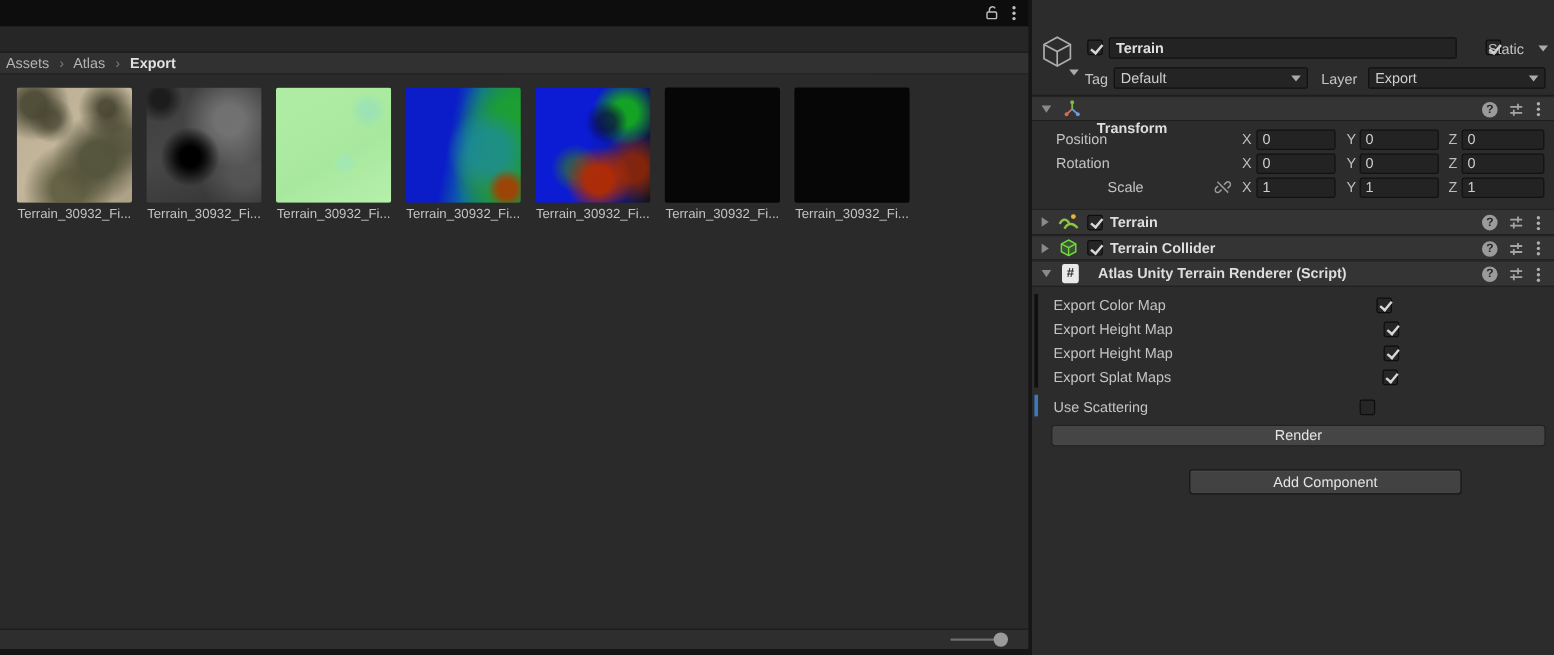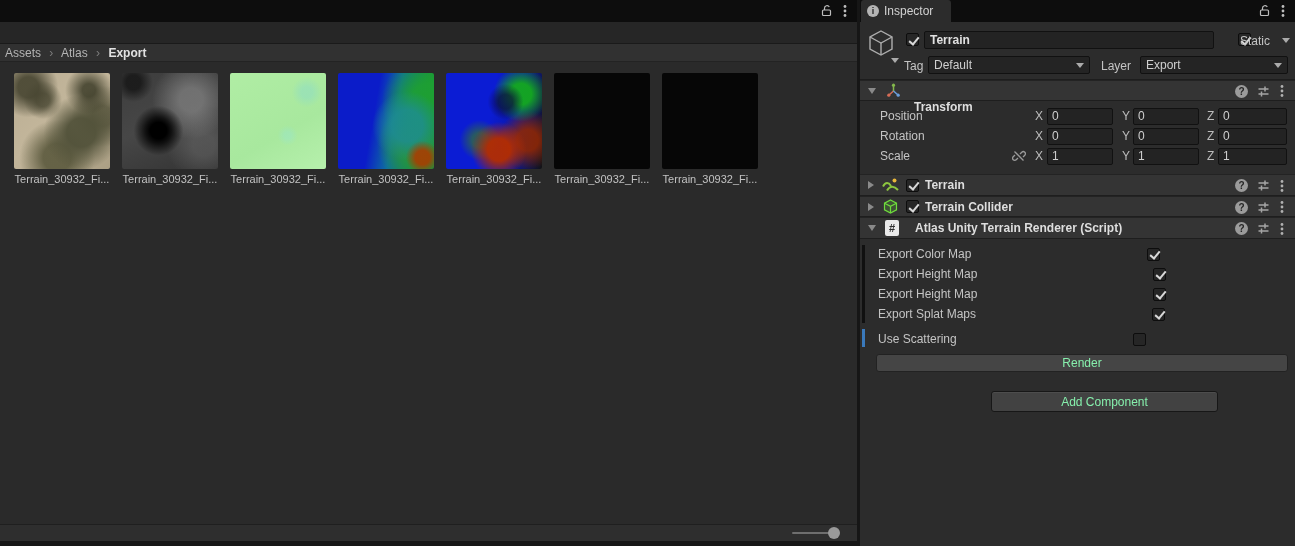--- a/index.html
+++ b/index.html
@@ -93,21 +93,21 @@
   .info-ic::after { content:"i"; }
   .script-ic { width:14px; height:16px; background:#E9E9E9; border-radius:2px; color:#2E2E2E; font-size:11px; font-weight:bold; text-align:center; line-height:16px; flex:none; }
   .script-ic::after { content:"#"; }
 
   .t-row { left:0; width:435px; height:20px; display:flex; align-items:center; }
   .axis-lbl { color:#BDBDBD; width:12px; text-align:left; flex:none; }
   .num-field { height:17px; background:#232323; border:1px solid #111; border-radius:2px; color:#CFCFCF; padding:0 4px; display:flex; align-items:center; }
 
   .prop-row { left:0; width:435px; height:20px; display:flex; align-items:center; }
 
-  .btn { background:#454545; border:1px solid #222; border-radius:3px; color:#86efac; text-align:left; cursor:pointer; display:flex; align-items:center; justify-content:center; }
+  .btn { background:#454545; border:1px solid #222; border-radius:3px; color:#e5e5e5; text-align:left; cursor:pointer; display:flex; align-items:center; justify-content:center; }
   .addc { background:#424242; border:1px solid #171717; box-shadow:inset 0 1px 0 rgba(255,255,255,.06);margin-left:28px; }
 
   .bar-dark { left:2px; width:3px; background:#101010; }
   .bar-blue { left:2px; width:3px; }
 </style>
 </head>
 <body>
 
 <div class="abs proj">
 
@@ -217,41 +217,20 @@
   </div>
 
   <div class="abs proj-footer"></div>
   <div class="abs zslider-track"></div>
   <div class="abs zslider-thumb"></div>
   <div class="abs proj-bottom"></div>
 </div>
 
 <div class="abs insp">
 
-  <div class="abs insp-tabbar">
-    <div class="abs insp-tab">
-      <span class="info-ic"></span>
-      <span>Inspector</span>
-    </div>
-    <div class="abs panel-icons" style="right:10px; top:4px;">
-      <span style="cursor:pointer;">
-        <svg width="13" height="14" viewBox="0 0 13 14">
-            <rect x="2.5" y="6" width="8" height="5.5" rx="1" fill="none" stroke="#BDBDBD" stroke-width="1.2"></rect>
-            <path d="M4.5 6 V4.3 a2.6 2.6 0 0 1 4.8-1.4" fill="none" stroke="#BDBDBD" stroke-width="1.2"></path>
-          </svg>
-      </span>
-      <span style="cursor:pointer;">
-        <svg width="4" height="14" viewBox="0 0 4 14">
-            <circle cx="2" cy="2.5" r="1.4" fill="#BDBDBD"></circle>
-            <circle cx="2" cy="7" r="1.4" fill="#BDBDBD"></circle>
-            <circle cx="2" cy="11.5" r="1.4" fill="#BDBDBD"></circle>
-          </svg>
-      </span>
-    </div>
-  </div>
 
   <div class="abs go-header">
     <span class="abs" style="left:6px; top:6px;">
       <svg width="30" height="30" viewBox="0 0 30 30" fill="none" stroke="#ADADAD" stroke-width="1.4">
           <path d="M15 3 L26 9 L26 21 L15 27 L4 21 L4 9 Z"></path>
           <path d="M4 9 L15 15 L26 9"></path>
           <path d="M15 15 L15 27"></path>
         </svg>
     </span>
     <span class="abs caret" style="left:31px; top:36px;"></span>
@@ -314,21 +293,21 @@
   <div class="abs t-row" style="top:126px;">
     <span class="lbl" style="margin-left:20px;">Rotation</span>
     <span class="abs axis-lbl" style="left:175px;">X</span>
     <span class="abs num-field" style="left:187px; width:66px;">0</span>
     <span class="abs axis-lbl" style="left:262px;">Y</span>
     <span class="abs num-field" style="left:273px; width:66px;">0</span>
     <span class="abs axis-lbl" style="left:347px;">Z</span>
     <span class="abs num-field" style="left:358px; width:69px;">0</span>
   </div>
 
-  <div class="abs t-row" style="top:146px;">
+  <div class="abs t-row" style="top:146px;padding-left:43px;">
     <span class="lbl" style="margin-left:20px;">Scale</span>
     <span class="abs" style="left:152px; top:3px;">
       <svg width="14" height="14" viewBox="0 0 14 14" fill="none" stroke="#9A9A9A" stroke-width="1.3">
           <path d="M6 9 l-1.8 1.8 a2.1 2.1 0 0 1-3-3 L3 6"></path>
           <path d="M8 5 l1.8-1.8 a2.1 2.1 0 0 1 3 3 L11 8"></path>
           <path d="M2.5 2.5 l9 9"></path>
         </svg>
     </span>
     <span class="abs axis-lbl" style="left:175px;">X</span>
     <span class="abs num-field" style="left:187px; width:66px;">1</span>

